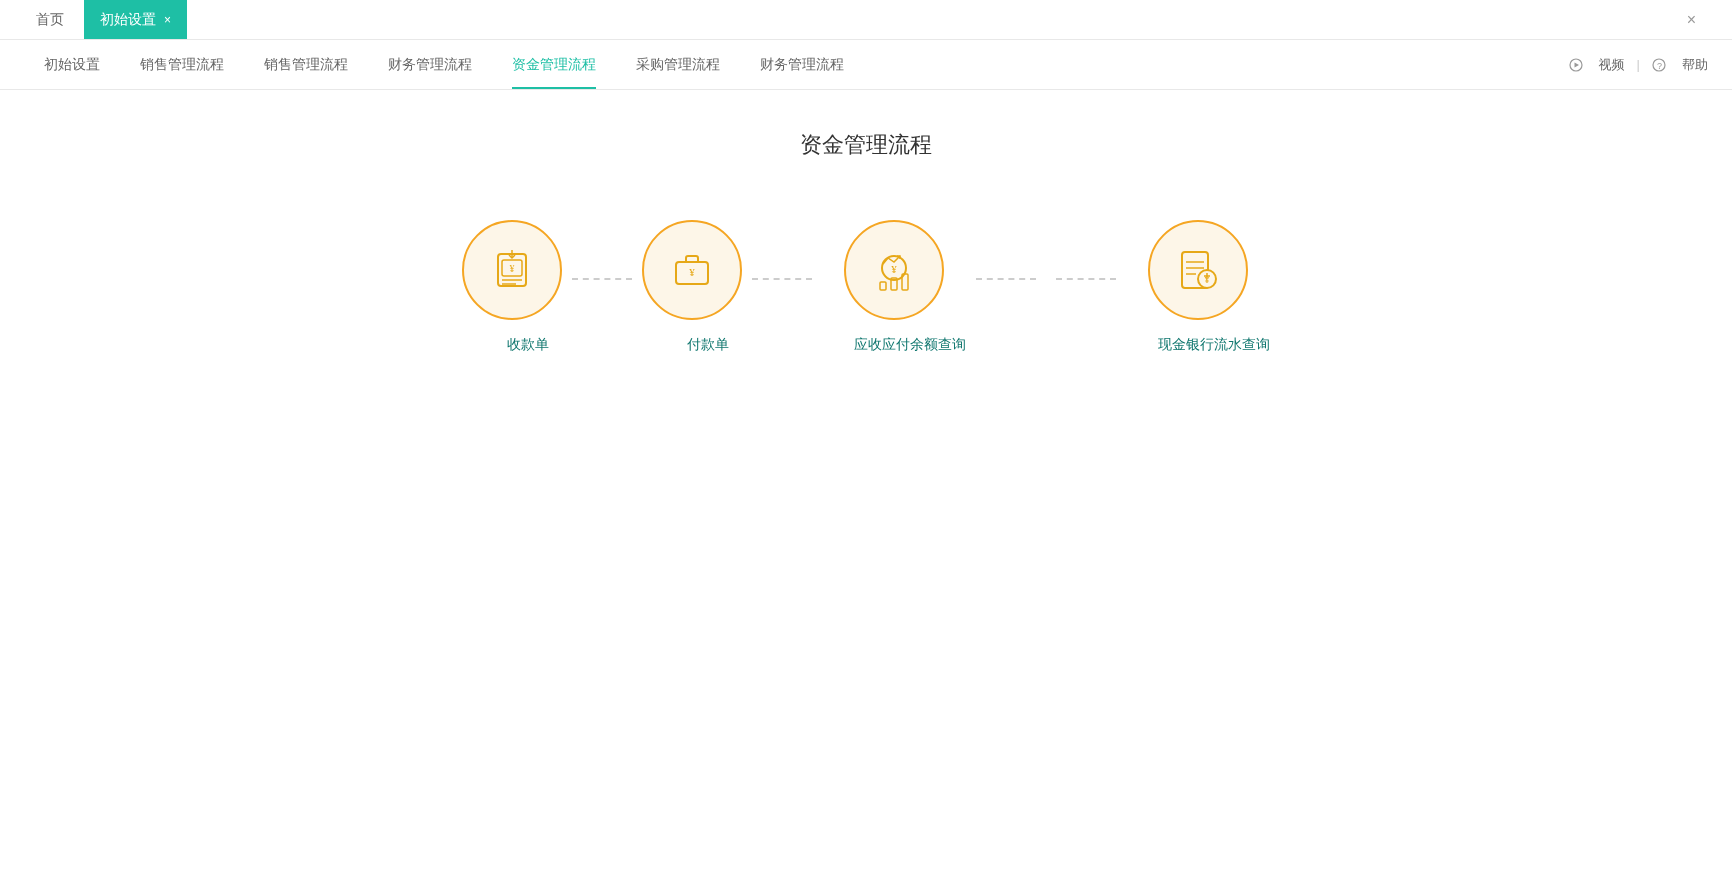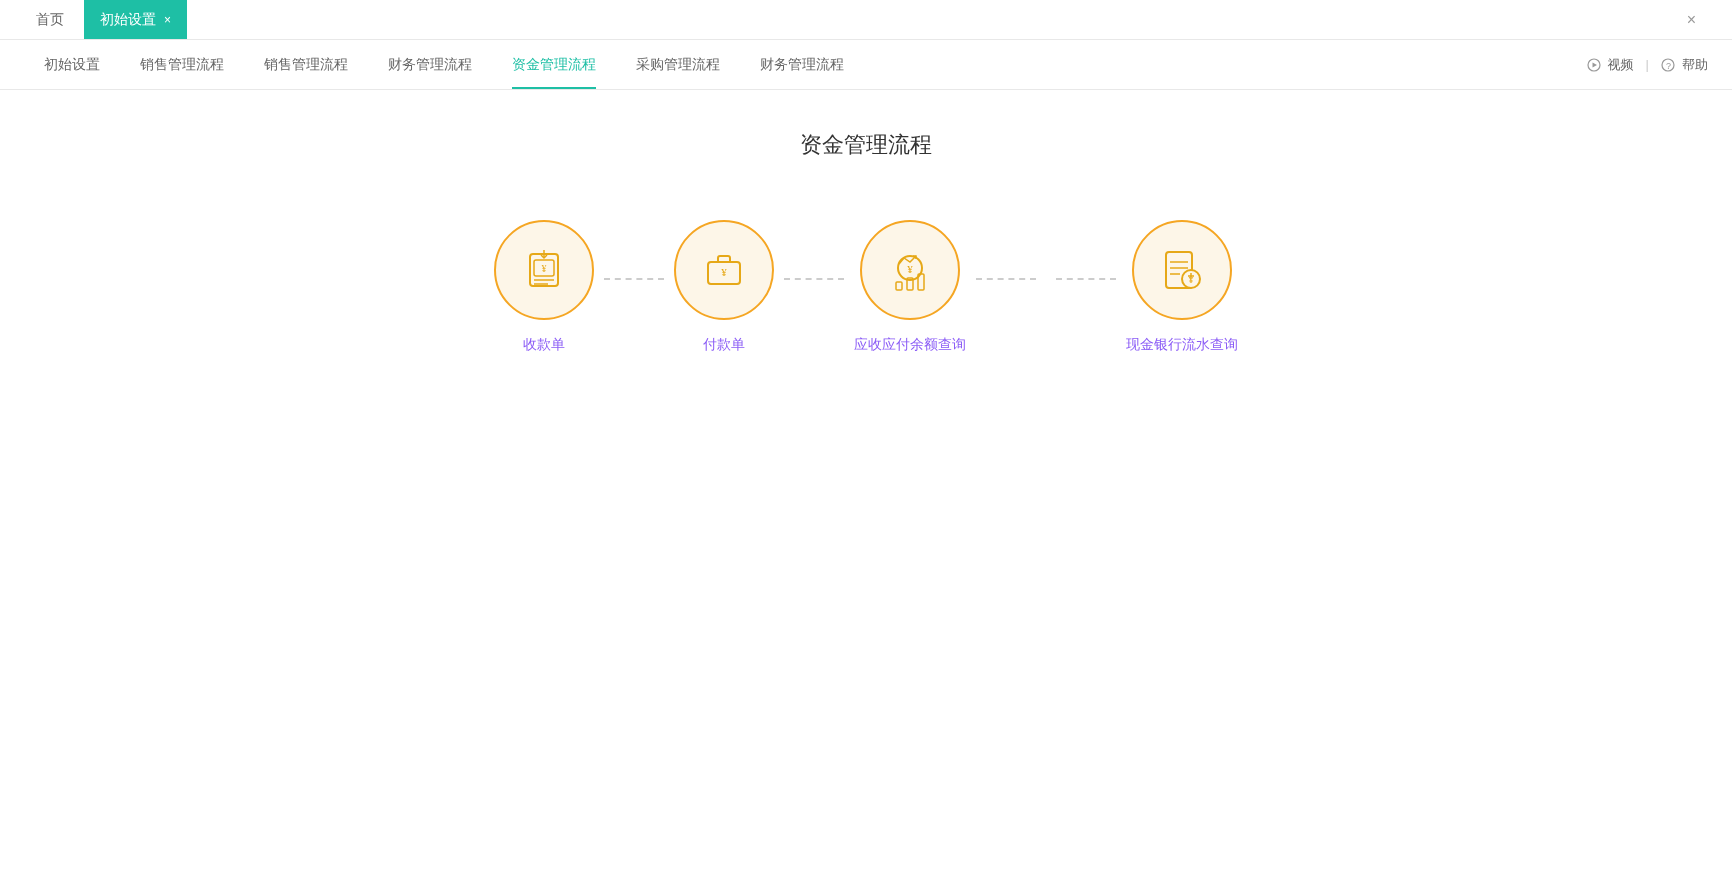--- a/index.html
+++ b/index.html
@@ -96,21 +96,21 @@
       margin-left: auto;
       display: flex;
       align-items: center;
       gap: 12px;
       font-size: 13px;
       color: #666;
     }
     .nav-bar-right span {
       display: flex;
       align-items: center;
-      gap: 7px;
+      gap: 16px;
       cursor: pointer;
     }
 
     
     .main-content {
       display: flex;
       flex-direction: column;
       align-items: center;
       padding-top: 40px;
     }
@@ -149,21 +149,22 @@
       margin-bottom: 16px;
     }
 
     .flow-circle svg {
       width: 48px;
       height: 48px;
     }
 
     .flow-label {
       font-size: 14px;
-      color: #8b5cf6;
+      color: #0f766e;
+      margin-left: 32px;
     }
 
     .flow-connector {
       display: flex;
       align-items: center;
       margin-bottom: 16px;
       padding: 0 10px;
     }
 
     .dot-line {

